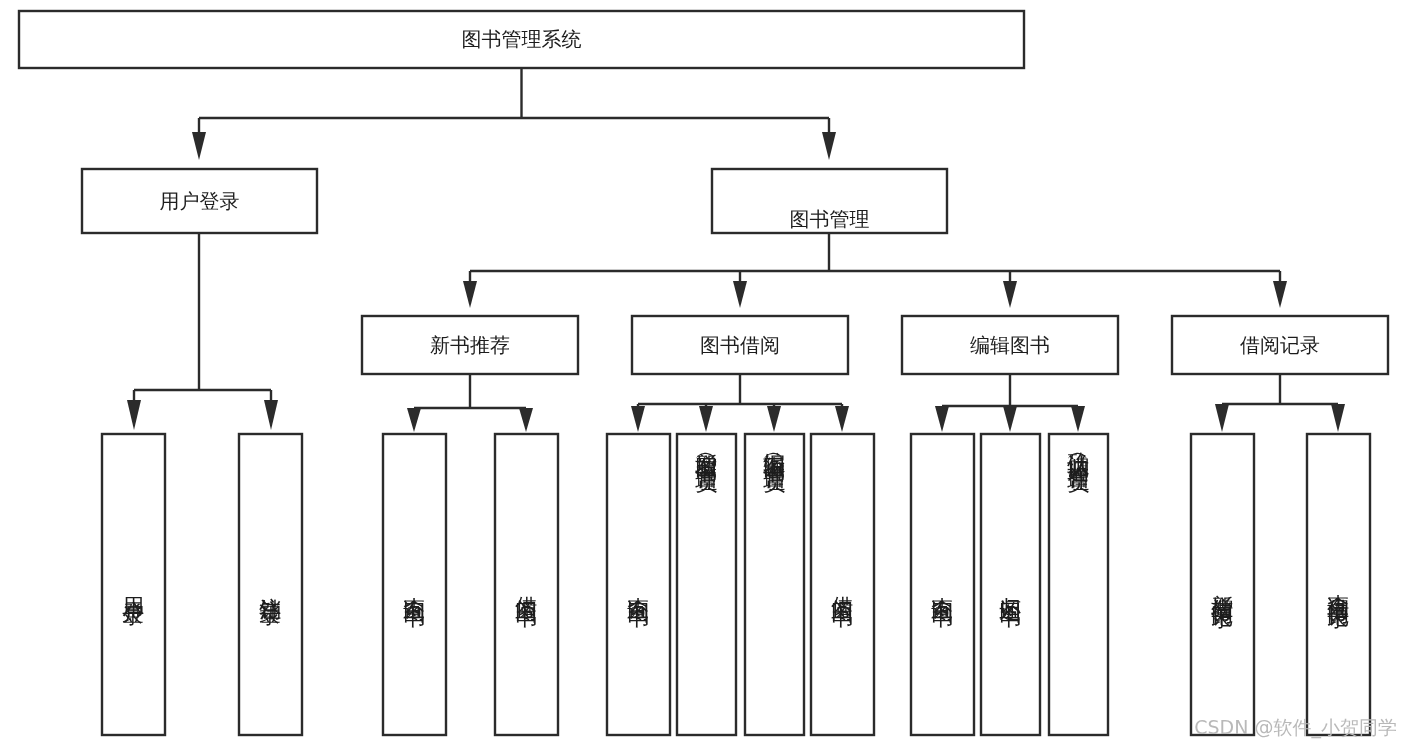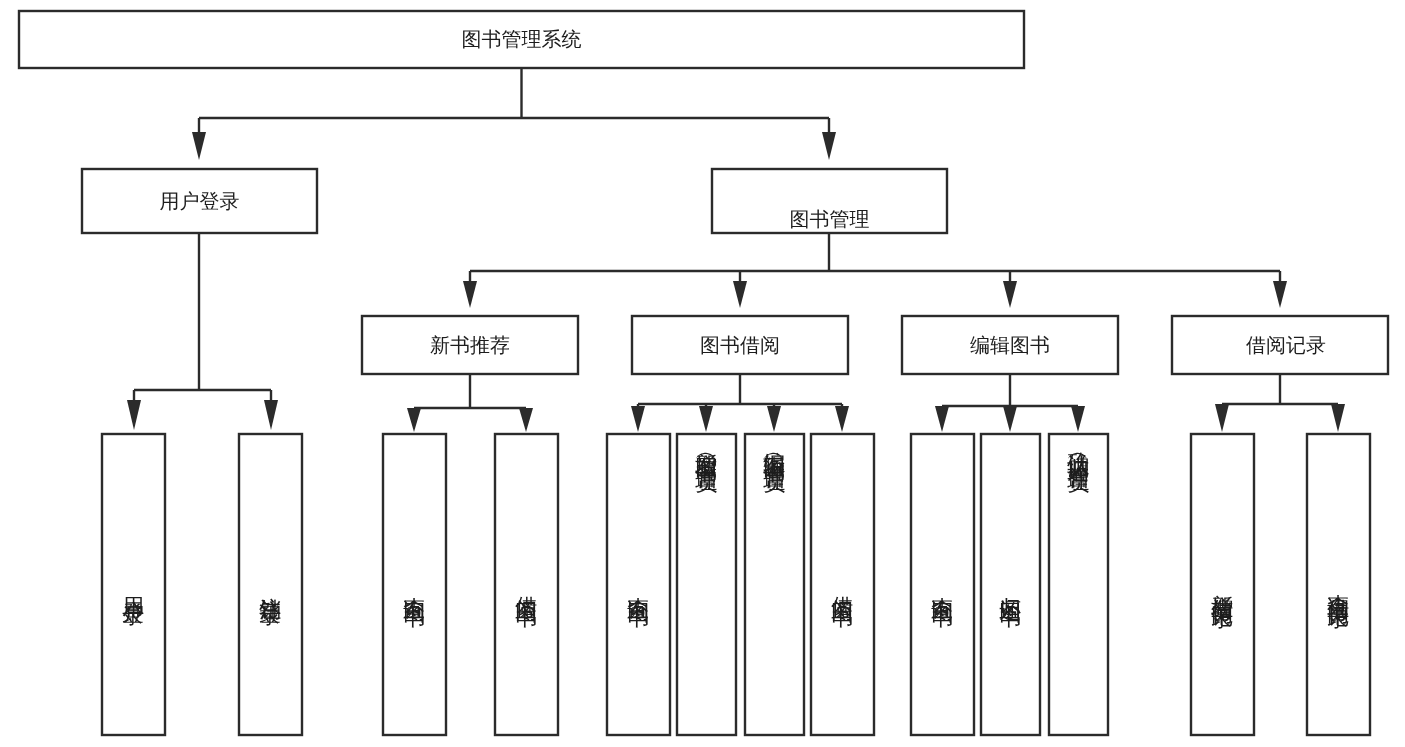--- a/index.html
+++ b/index.html
@@ -208,21 +208,21 @@
 
   <div class="hlabel-wrap" style="left:362px; top:316px; width:216px; height:58px;justify-content:center;">
     <span class="hlabel-text">新书推荐</span>
   </div>
   <div class="hlabel-wrap" style="left:632px; top:316px; width:216px; height:58px;">
     <span class="hlabel-text">图书借阅</span>
   </div>
   <div class="hlabel-wrap" style="left:902px; top:316px; width:216px; height:58px;">
     <span class="hlabel-text">编辑图书</span>
   </div>
-  <div class="hlabel-wrap" style="left:1172px; top:316px; width:216px; height:58px;padding-left:6px;">
+  <div class="hlabel-wrap" style="left:1172px; top:316px; width:216px; height:58px;">
     <span class="hlabel-text">借阅记录</span>
   </div>
 
   <div class="vlabel-wrap" style="left:102px; top:434px; width:63px; height:301px;">
     <span class="vlabel-text">用户登录</span>
   </div>
   <div class="vlabel-wrap" style="left:239px; top:434px; width:63px; height:301px;">
     <span class="vlabel-text">注销登录</span>
   </div>
 
@@ -256,13 +256,14 @@
     <span class="vlabel-text">确认归还（管理员）</span>
   </div>
 
   <div class="vlabel-wrap" style="left:1191px; top:434px; width:63px; height:301px;">
     <span class="vlabel-text">新增借阅记录</span>
   </div>
   <div class="vlabel-wrap" style="left:1307px; top:434px; width:63px; height:301px;">
     <span class="vlabel-text">查询借阅记录</span>
   </div>
 
+  <div id="watermark">CSDN @软件_小贺同学</div>
 </div>
 
 </body></html>

